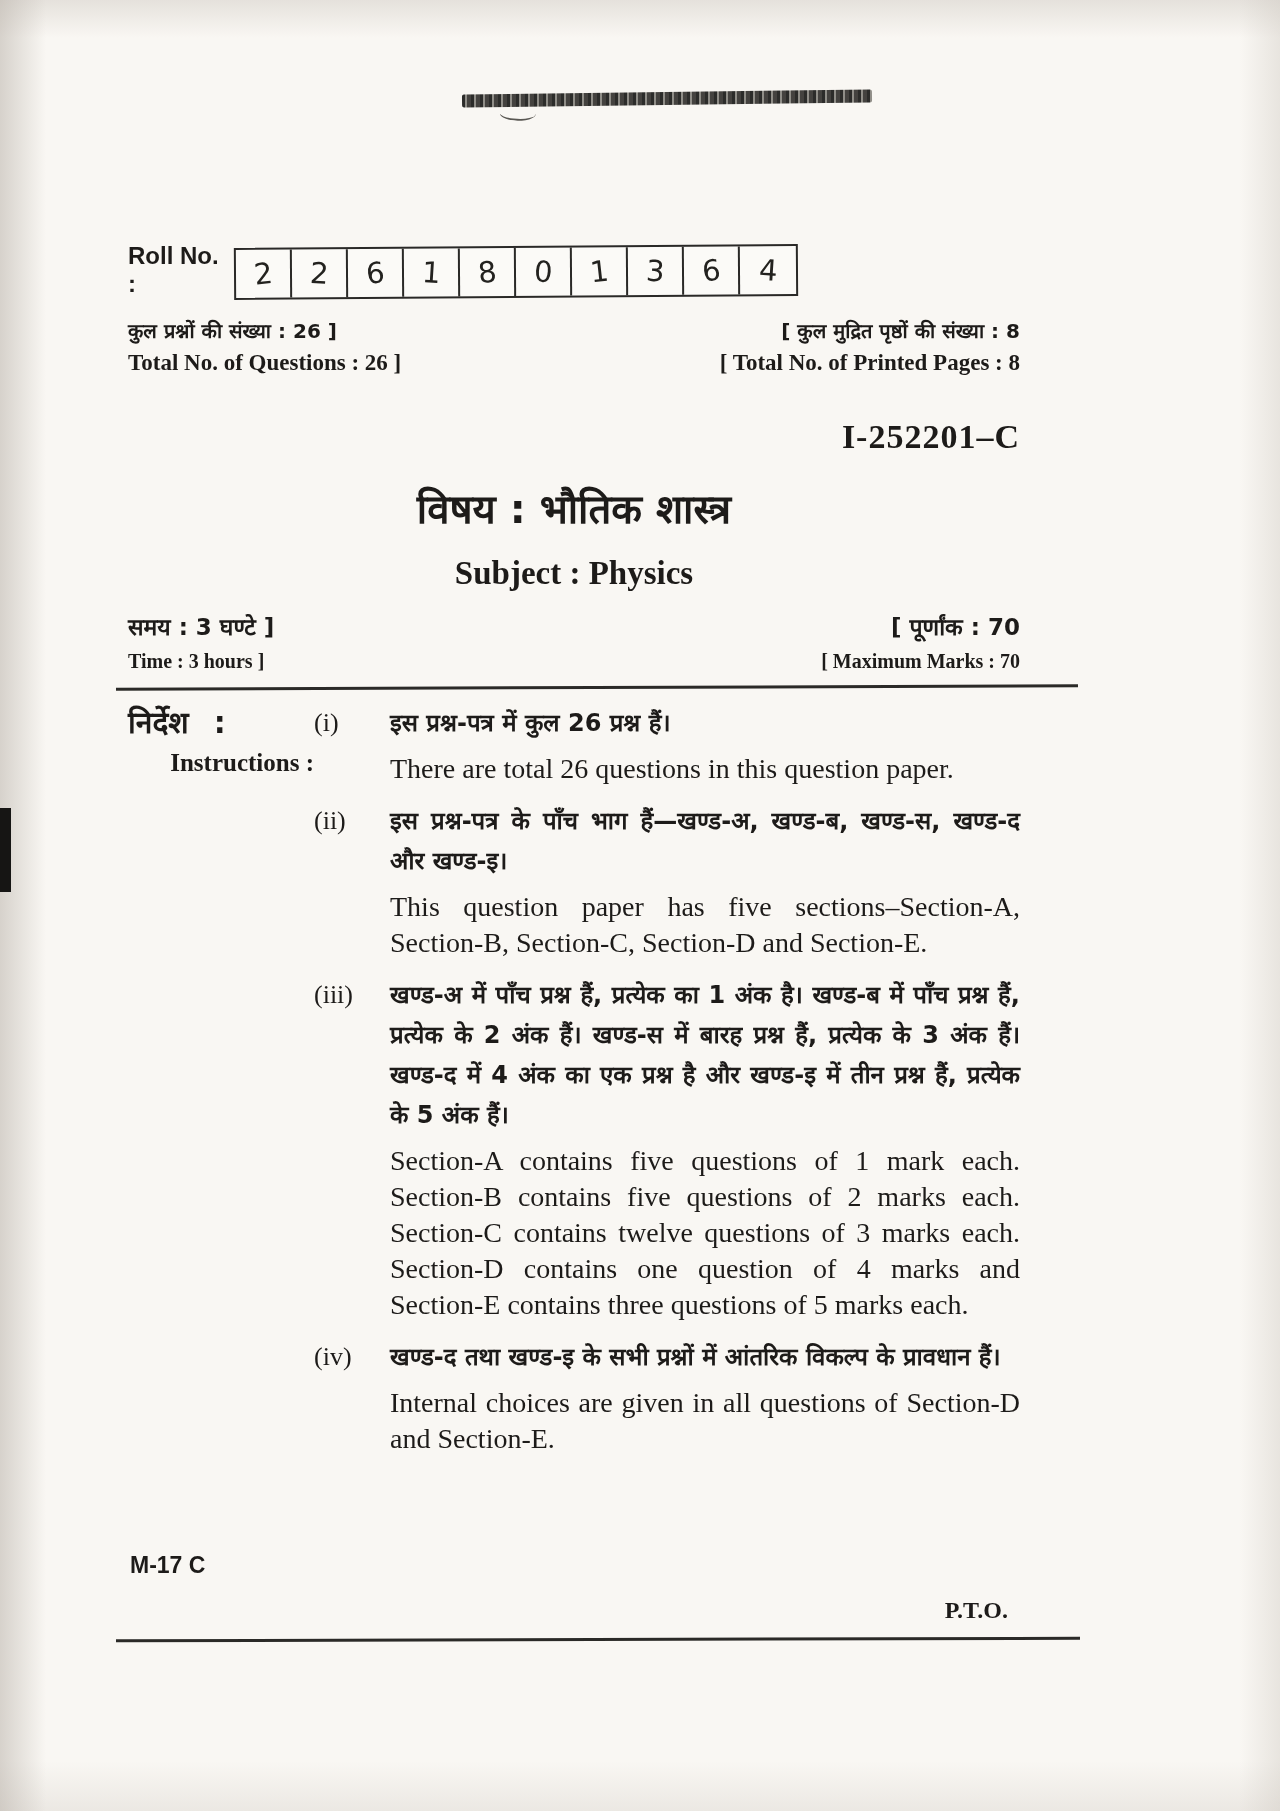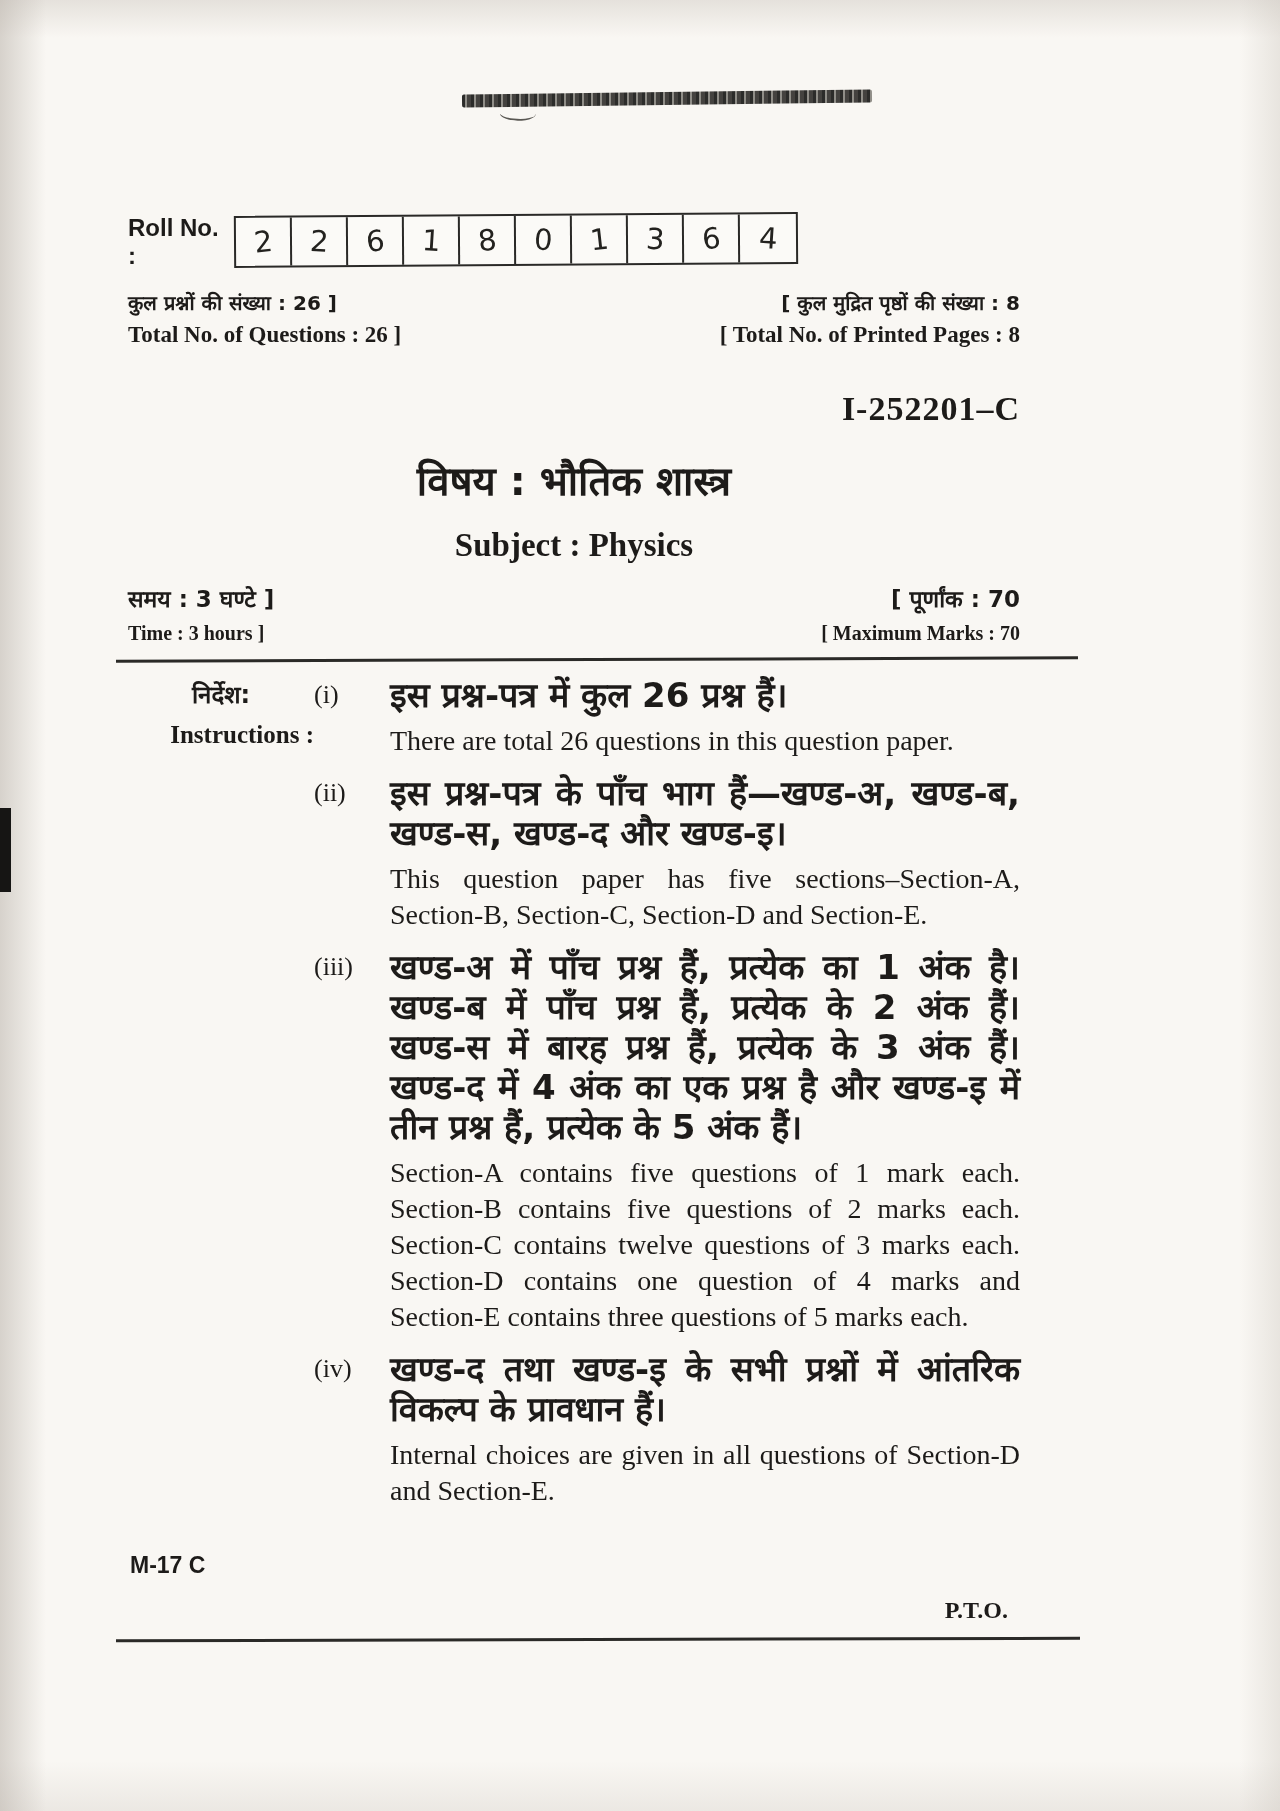--- a/index.html
+++ b/index.html
@@ -23,21 +23,21 @@
   .scan-curl{
     position:absolute; left:500px; top:106px; width:36px; height:15px;
     border-bottom:2px solid #5a5853; border-radius:0 0 70% 45%;
     transform:rotate(6deg);
   }
   .left-mark{ position:absolute; left:0; top:808px; width:11px; height:84px; background:#161514; }
 
   .content{ position:absolute; left:128px; top:214px; width:892px; }
 
   
-  .roll-row{ display:flex; align-items:flex-start; }
+  .roll-row{ display:flex; align-items:flex-end;margin-top:28px; }
   .roll-label{ font-family:"Liberation Sans",sans-serif; font-weight:bold; font-size:24px; width:102px; flex:0 0 auto; }
   .roll-boxes{ display:flex; border:2px solid #2a2927; margin-left:4px; transform:rotate(-0.4deg); background:rgba(255,255,255,.35); }
   .roll-cell{
     width:56px; height:48px; border-right:2px solid #2a2927;
     display:flex; align-items:center; justify-content:center;
     font-family:"DejaVu Sans",sans-serif; font-size:29px; color:#23221f;
   }
   .roll-cell:last-child{ border-right:none; }
   .roll-cell span{ display:inline-block; }
   .roll-cell:nth-child(odd)  span{ transform:rotate(-6deg) }
@@ -64,24 +64,24 @@
   .meta-col .hi{ font-size:23px; }
   .meta-col .en{ font-size:20px; font-weight:bold; }
   .meta-right{ text-align:right; }
 
   .rule{ height:3px; background:#2b2a27; width:962px; margin-left:-12px; margin-top:8px; transform:rotate(-0.2deg); }
 
   
   .instr{ margin-top:14px; }
   .instr-row{ display:grid; grid-template-columns:186px 76px 1fr; margin-bottom:14px; }
   .instr-label{ line-height:40px; }
-  .instr-label .lbl-hi{ display:flex; justify-content:center; font-size:24px; }
+  .instr-label .lbl-hi{ display:flex; justify-content:flex-start; font-size:30px;gap:25px; }
   .instr-label .lbl-en{ font-size:25px; font-weight:bold;text-align:right; }
   .instr-num{ font-size:26px; line-height:40px; }
-  .instr-text .p-hi{ font-size:34px; line-height:40px; text-align:justify; }
+  .instr-text .p-hi{ font-size:24px; line-height:40px; text-align:justify; }
   .instr-text .p-en{ font-size:28px; line-height:36px; text-align:justify; margin-top:8px; }
 
   
   .footer-rule{ position:absolute; left:116px; top:1638px; width:964px; height:3px; background:#2b2a27; transform:rotate(-0.15deg); }
   .footer-left{ position:absolute; left:130px; top:1552px; font-family:"Liberation Sans",sans-serif; font-weight:bold; font-size:23px; }
   .footer-right{ position:absolute; right:272px; top:1597px; font-weight:bold; font-size:24px; }
 </style>
 </head>
 <body>
 

